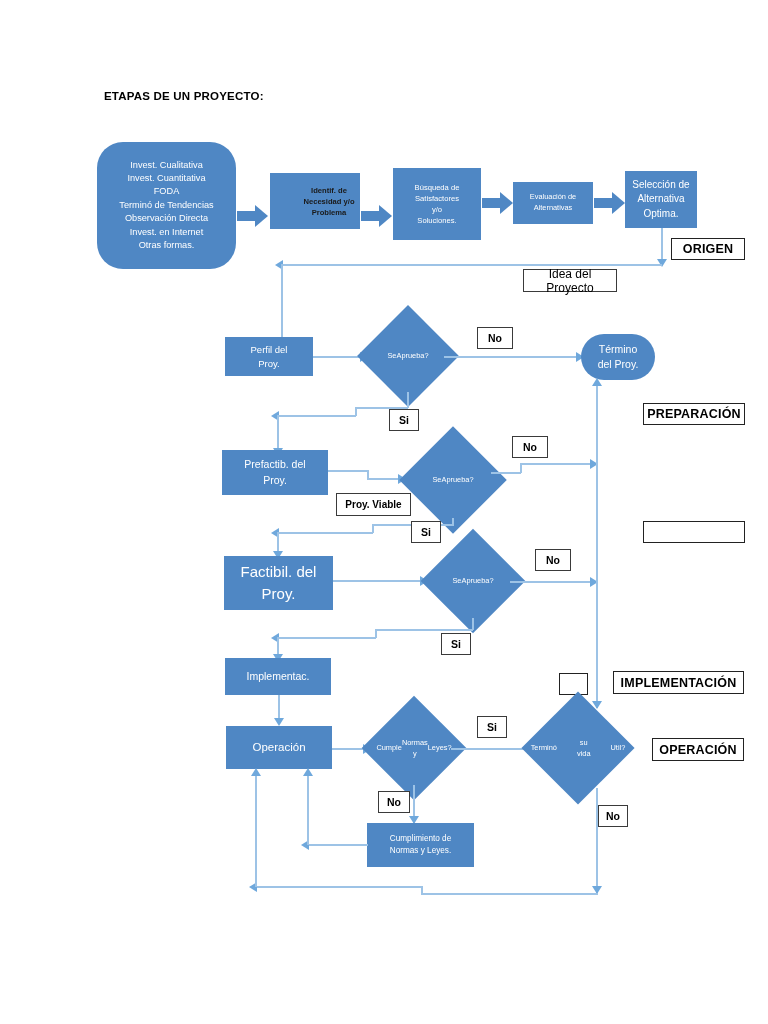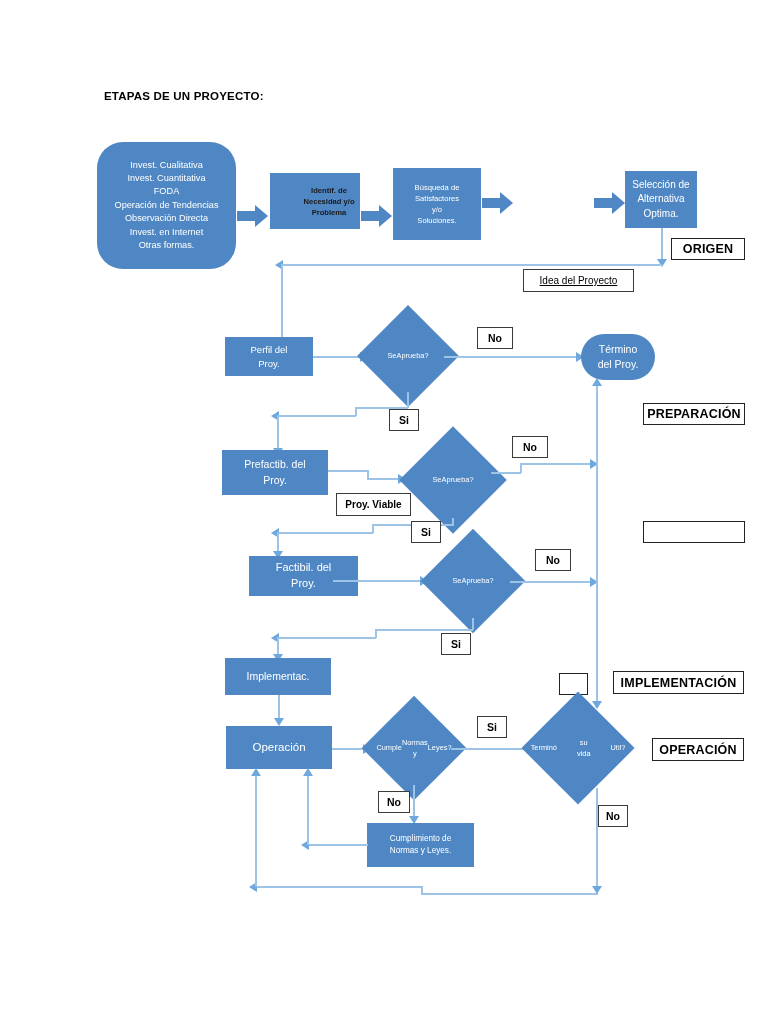--- a/index.html
+++ b/index.html
@@ -115,21 +115,21 @@
 <body>
 
 <div id="page">
 
   <div class="abs doc-title">ETAPAS DE UN PROYECTO:</div>
 
   <div class="abs proc rounded" style="left:97px; top:142px; width:139px; height:127px; font-size:9.2px;">
     <span class="ln">Invest. Cualitativa</span>
     <span class="ln">Invest. Cuantitativa</span>
     <span class="ln">FODA</span>
-    <span class="ln">Operación de Tendencias</span>
+    <span class="ln">Terminó de Tendencias</span>
     <span class="ln">Observación Directa</span>
     <span class="ln">Invest. en Internet</span>
     <span class="ln">Otras formas.</span>
   </div>
 
   <div class="abs blockarrow" style="left:237px; top:205px; width:31px; height:22px;">
     <div class="shaft" style="left:0; top:6px; width:19px; height:10px;"></div>
     <div class="head" style="left:18px; top:0;"></div>
   </div>
 
@@ -149,20 +149,24 @@
     <span class="ln">Satisfactores</span>
     <span class="ln">y/o</span>
     <span class="ln">Soluciones.</span>
   </div>
 
   <div class="abs blockarrow" style="left:482px; top:192px; width:31px; height:22px;">
     <div class="shaft" style="left:0; top:6px; width:19px; height:10px;"></div>
     <div class="head" style="left:18px; top:0;"></div>
   </div>
 
+  <div class="abs proc" style="left:513px; top:182px; width:80px; height:42px; font-size:7.4px;">
+    <span class="ln">Evaluación de</span>
+    <span class="ln">Alternativas</span>
+  </div>
 
   <div class="abs blockarrow" style="left:594px; top:192px; width:31px; height:22px;">
     <div class="shaft" style="left:0; top:6px; width:19px; height:10px;"></div>
     <div class="head" style="left:18px; top:0;"></div>
   </div>
 
   <div class="abs proc" style="left:625px; top:171px; width:72px; height:57px; font-size:10px;text-align:center;">
     <span class="ln">Selección de</span>
     <span class="ln">Alternativa</span>
     <span class="ln">Optima.</span>
@@ -170,21 +174,21 @@
 
   <div class="abs stagebox" style="left:671px; top:238px; width:74px; height:22px;">ORIGEN</div>
 
   <div class="abs ln-v" style="left:661px; top:228px; height:36px;"></div>
   <div class="abs ah-d ah" style="left:657px; top:259px;"></div>
   <div class="abs ln-h" style="left:281px; top:264px; width:381px;"></div>
   <div class="abs ah-l ah" style="left:275px; top:260px;"></div>
   <div class="abs ln-v" style="left:281px; top:264px; height:84px;"></div>
   <div class="abs ah-d ah" style="left:277px; top:341px;"></div>
 
-  <div class="abs labelbox plain" style="left:523px; top:269px; width:111px; height:23px; font-size:10px;text-decoration:underline;">Idea del Proyecto</div>
+  <div class="abs labelbox plain" style="left:523px; top:269px; width:94px; height:23px; font-size:12px;">Idea del Proyecto</div>
 
   <div class="abs proc" style="left:225px; top:337px; width:88px; height:39px; font-size:9.5px;">
     <span class="ln">Perfil del</span>
     <span class="ln">Proy.</span>
   </div>
 
   <div class="abs ln-h" style="left:313px; top:356px; width:50px;"></div>
   <div class="abs ah-r ah" style="left:360px; top:352px;"></div>
 
   <div class="abs diamond-wrap" style="left:372px; top:320px; width:72px; height:72px;">
@@ -251,21 +255,21 @@
   <div class="abs ln-v" style="left:372px; top:524px; height:9px;"></div>
   <div class="abs ln-h" style="left:277px; top:532px; width:96px;"></div>
   <div class="abs ah-l ah" style="left:271px; top:528px;"></div>
   <div class="abs ln-v" style="left:277px; top:532px; height:25px;"></div>
   <div class="abs ah-d ah" style="left:273px; top:551px;"></div>
 
   <div class="abs labelbox" style="left:411px; top:521px; width:30px; height:22px; font-size:10.5px;">Si</div>
 
   <div class="abs stagebox" style="left:643px; top:521px; width:102px; height:22px;"></div>
 
-  <div class="abs proc" style="left:224px; top:556px; width:109px; height:40px; font-size:11px;margin-left:25px;">
+  <div class="abs proc" style="left:224px; top:556px; width:109px; height:54px; font-size:15px;">
     <span class="ln">Factibil. del</span>
     <span class="ln">Proy.</span>
   </div>
 
   <div class="abs ln-h" style="left:333px; top:580px; width:91px;"></div>
   <div class="abs ah-r ah" style="left:420px; top:576px;"></div>
 
   <div class="abs diamond-wrap" style="left:436px; top:544px; width:74px; height:74px;">
     <div class="diamond-shape"></div>
     <div class="diamond-txt" style="font-size:7.4px;">

